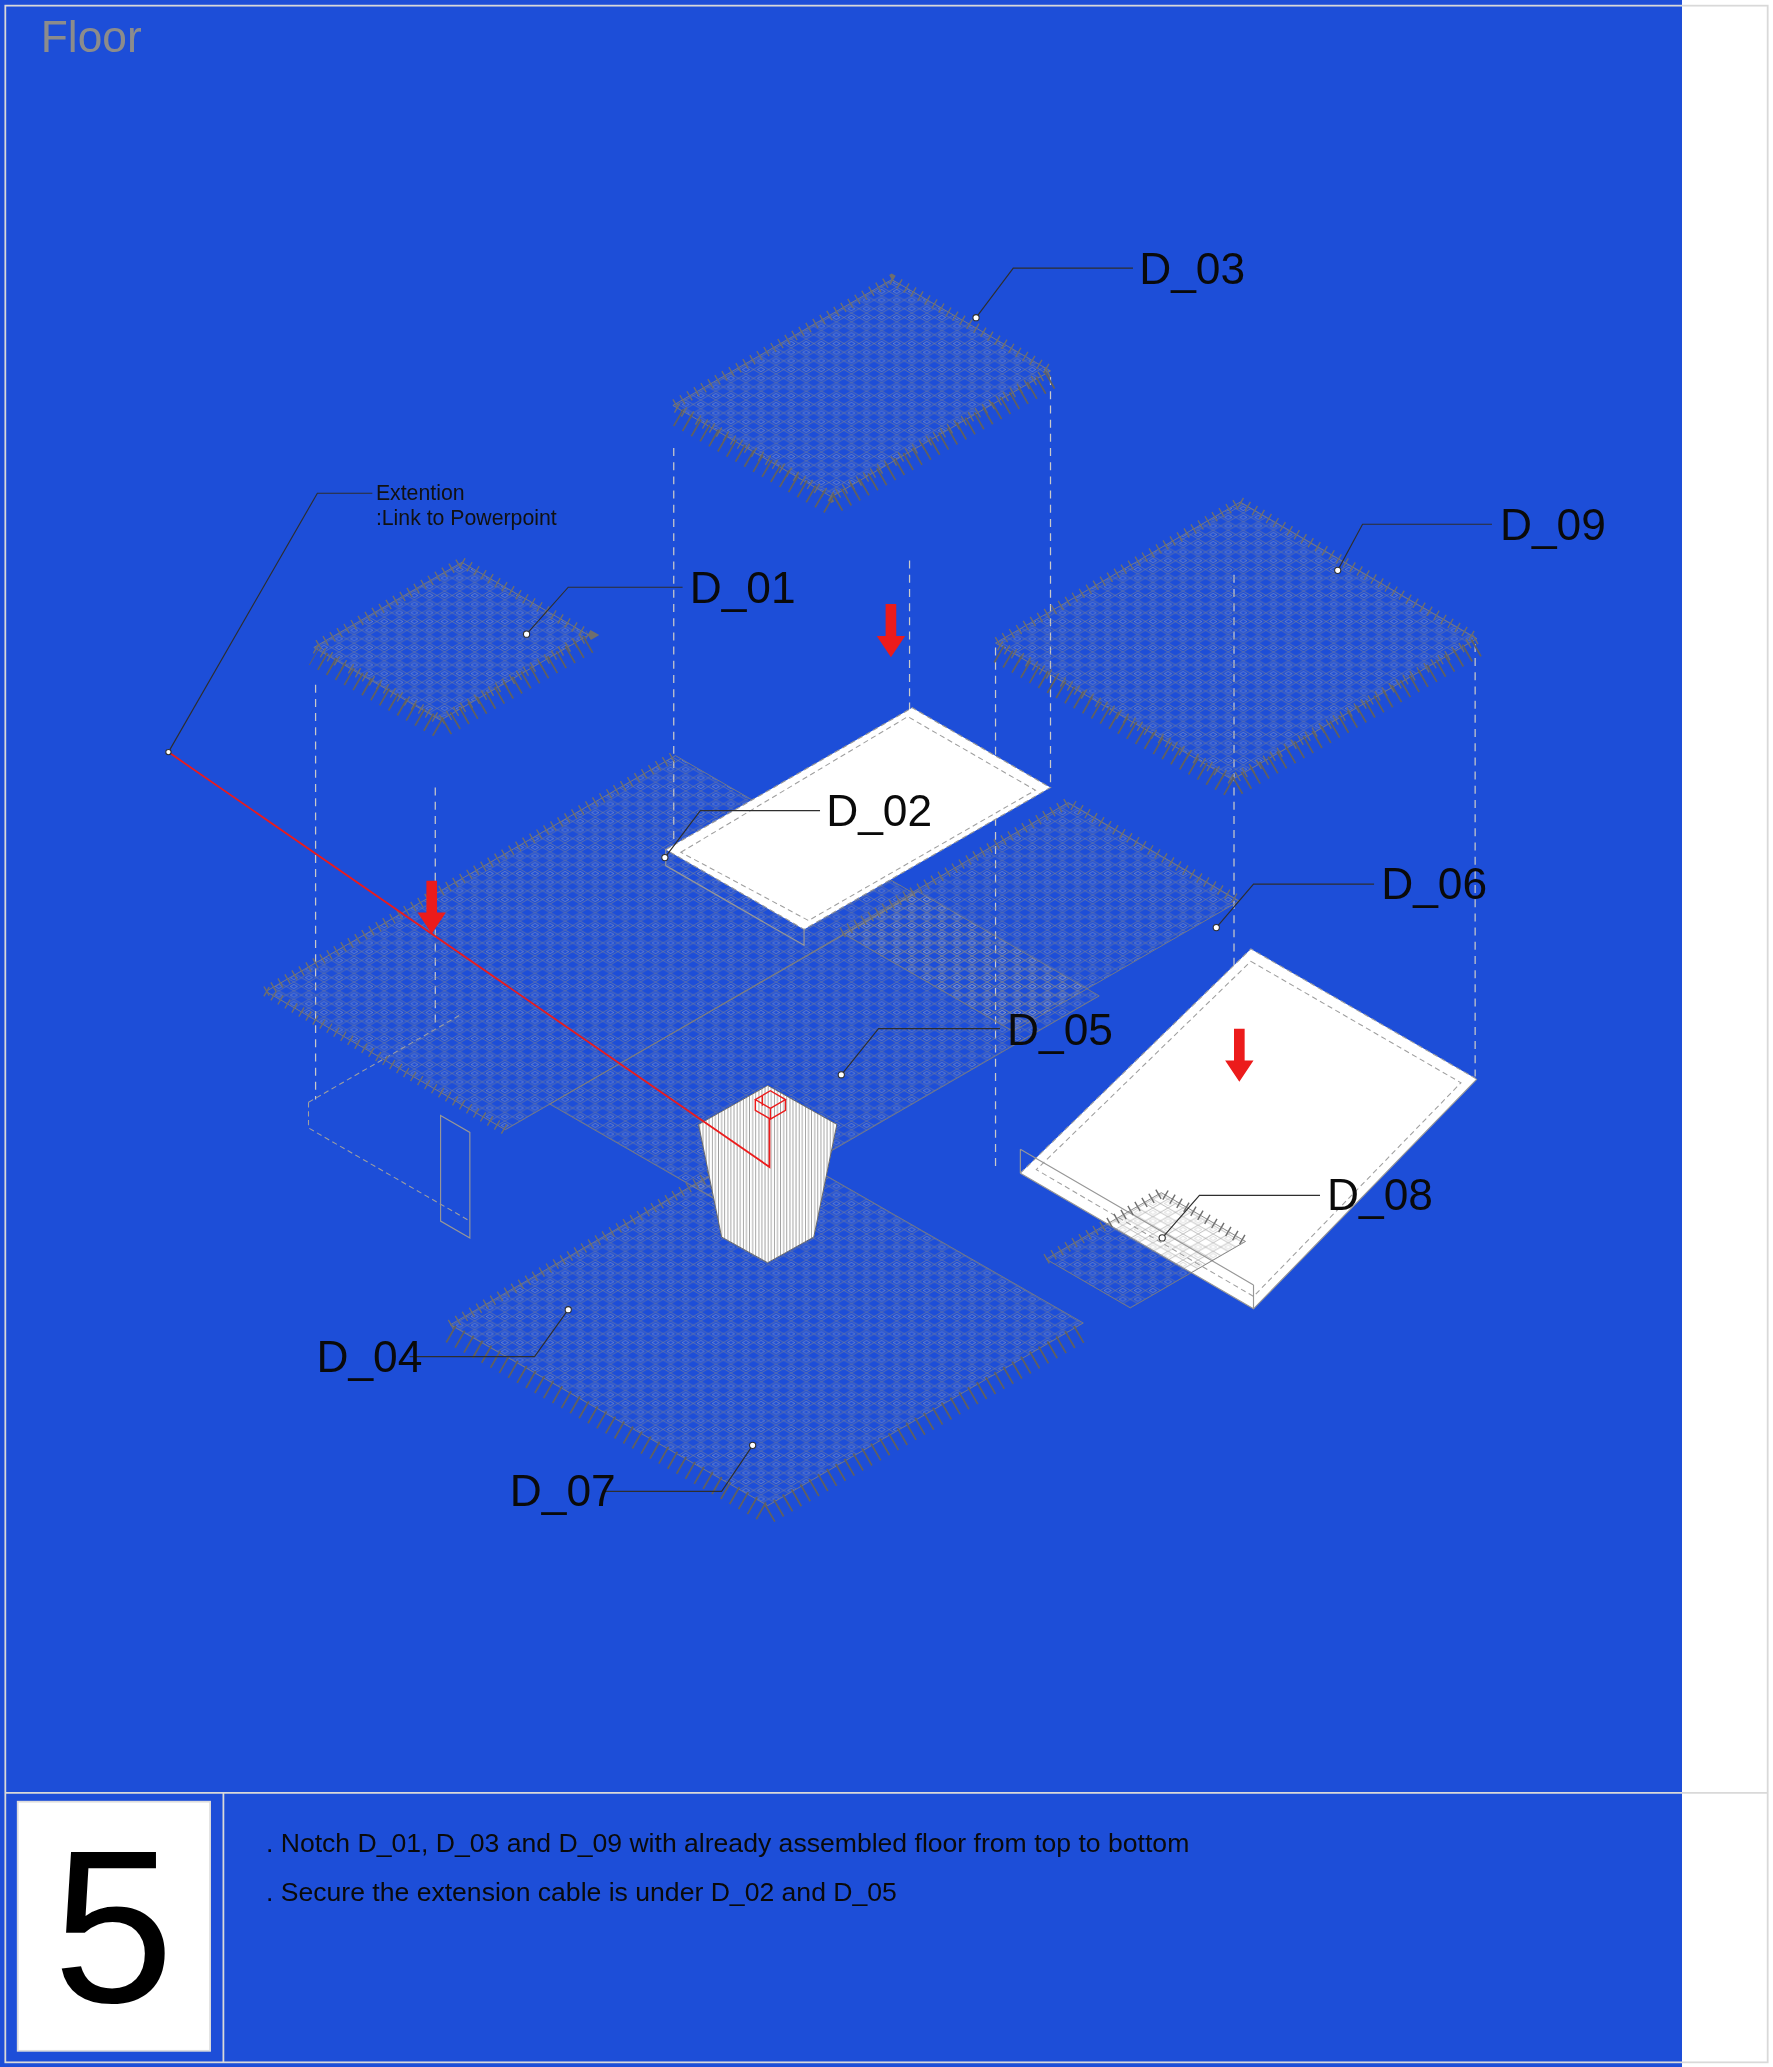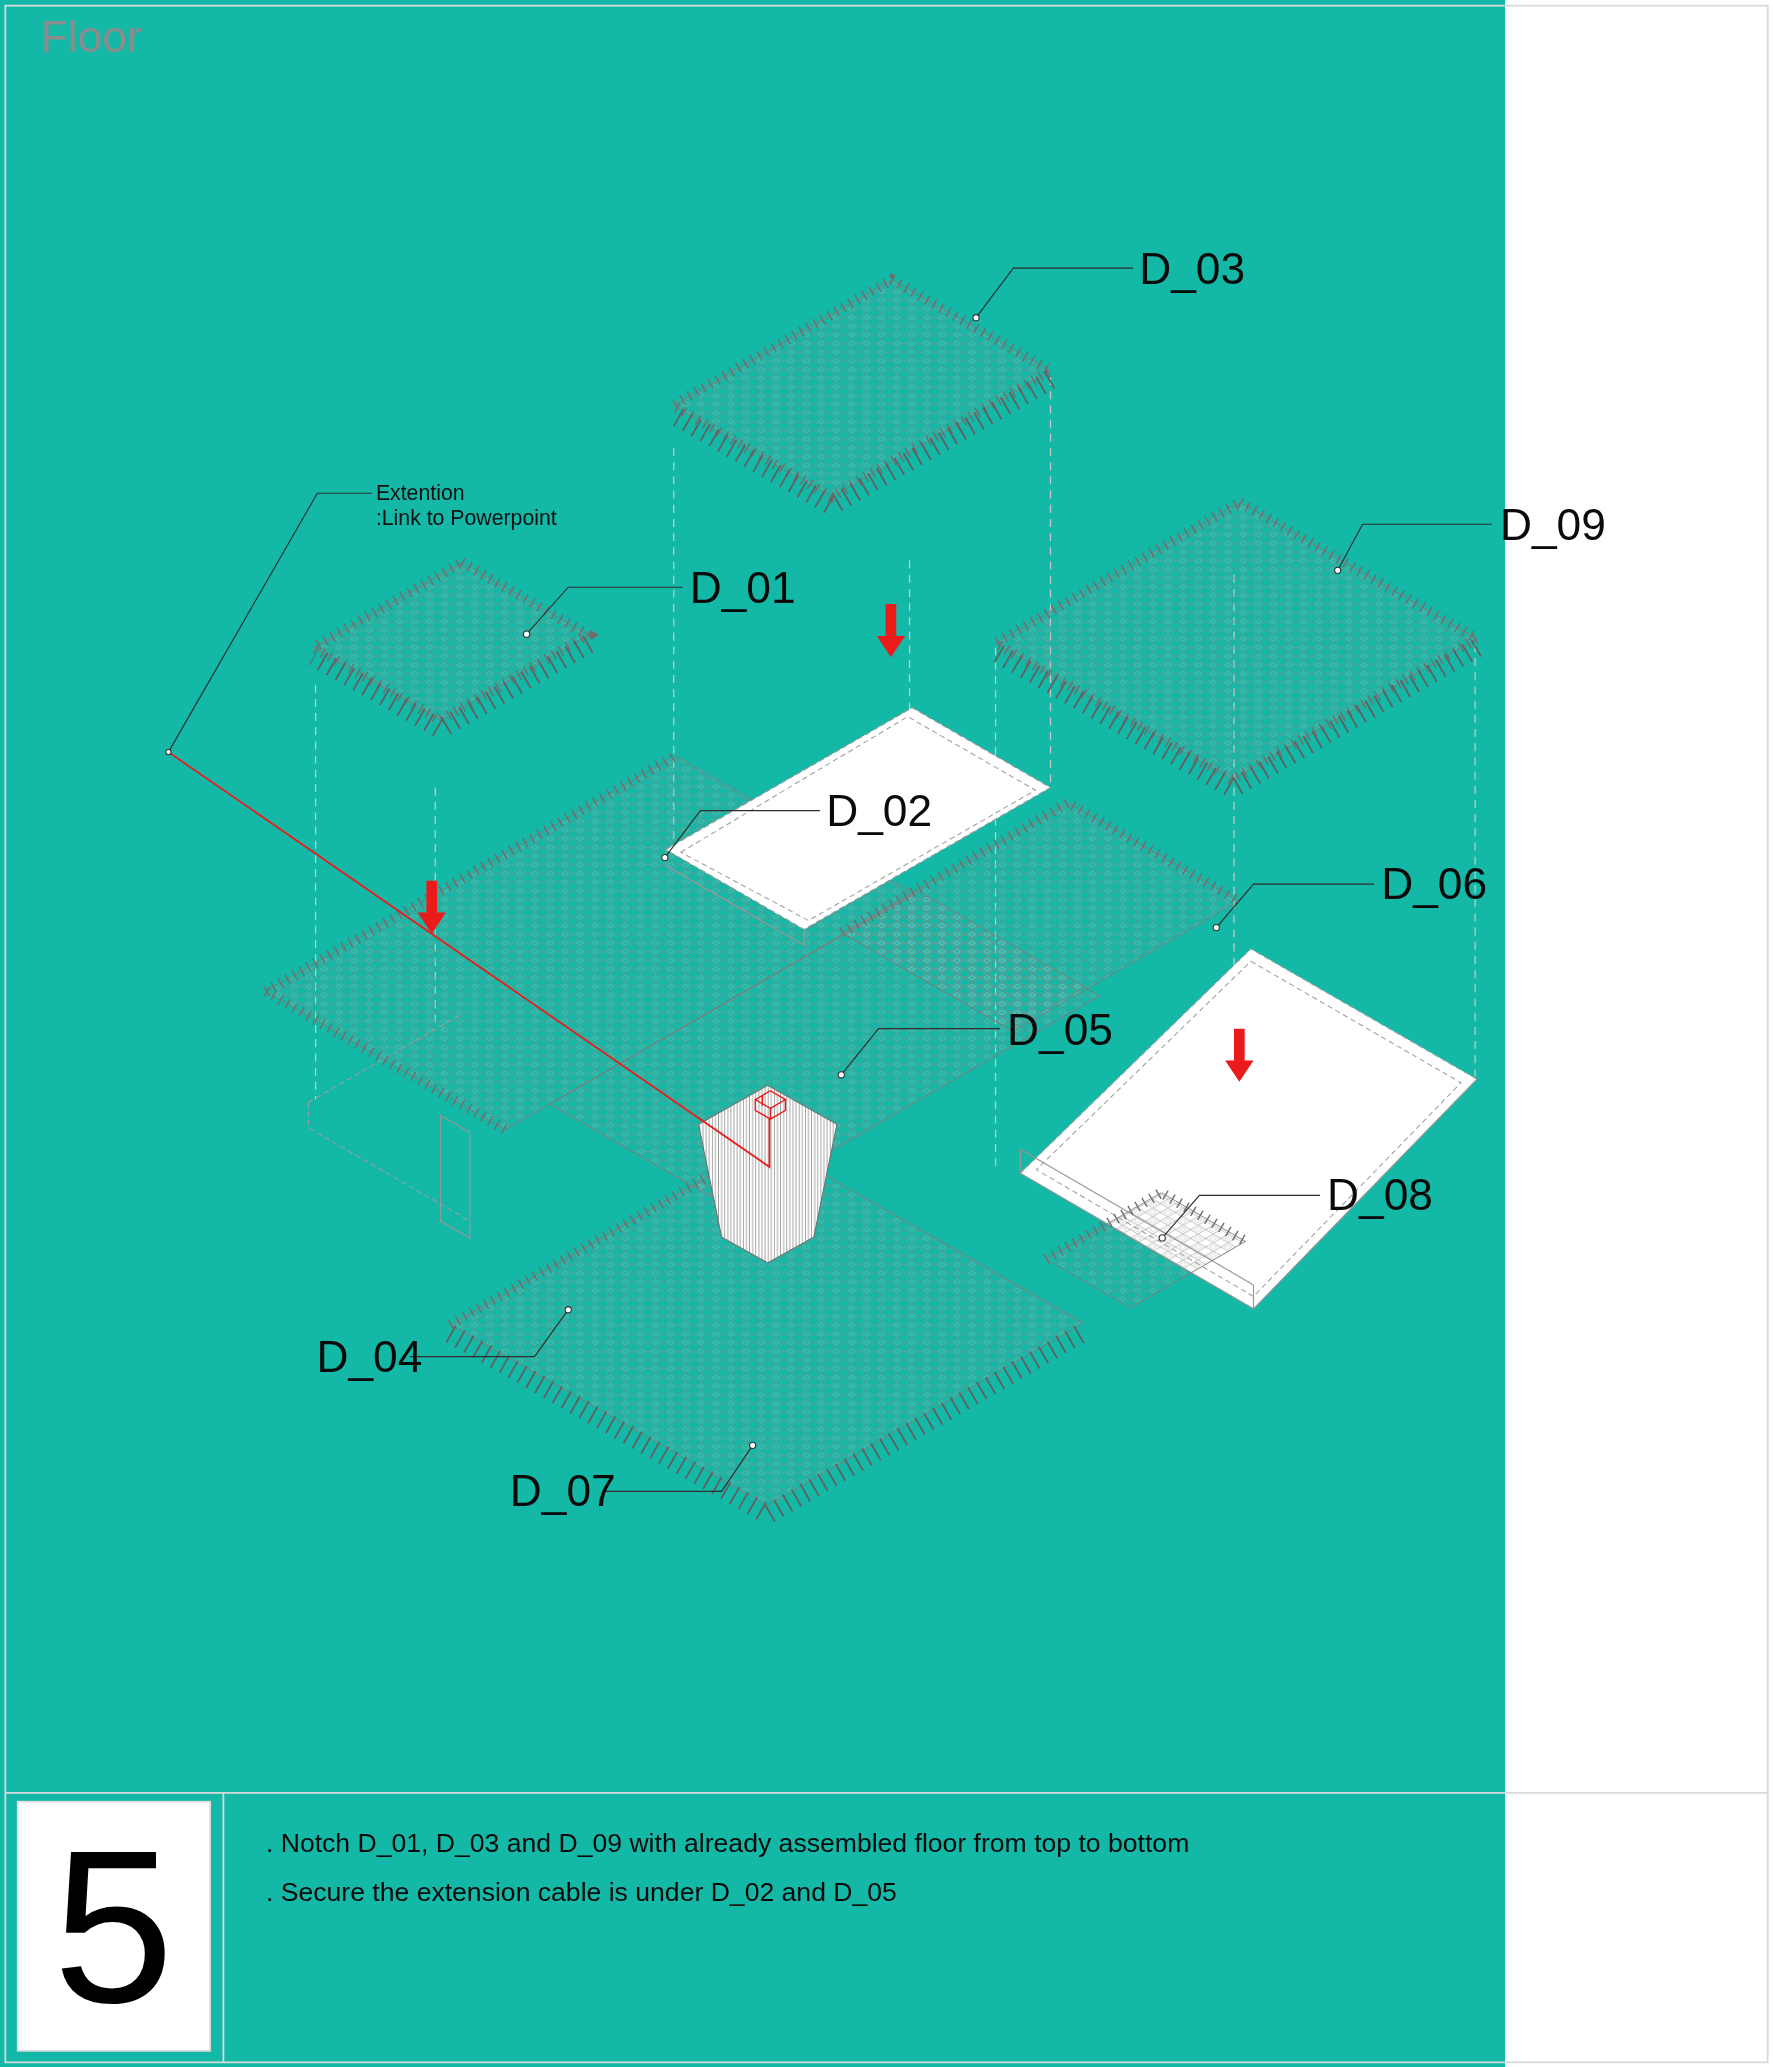--- a/index.html
+++ b/index.html
@@ -1,17 +1,17 @@
 <!DOCTYPE html>
 <html style="font-size:14px"><head>
 <meta charset="utf-8">
 <style>
   html,body{margin:0;padding:0;background:#ffffff;}
   body{width:1773px;font-family:"Liberation Sans", sans-serif;}
-  .page{position:relative;width:1505px;height:2068px;background:#14b8a6;}
+  .page{position:relative;width:1682px;height:2068px;background:#1d4ed8;}
   svg{display:block;}
   
   .lat{fill:url(#lat);stroke:#7d7d7d;stroke-width:1;}
   .comb{stroke:#6e6e6e;stroke-width:12;stroke-dasharray:1.6 7.5;fill:none;}
   .comb-big{stroke:#606060;stroke-width:22;stroke-dasharray:2 9.5;fill:none;}
   .tray{fill:#ffffff;stroke:#979797;stroke-width:1.3;}
   .trayline{fill:none;stroke:#979797;stroke-width:1.3;}
   .traydash{fill:none;stroke:#9f9f9f;stroke-width:1.2;stroke-dasharray:6 4;}
   .proj{stroke:#c9c9c9;stroke-width:1.4;stroke-dasharray:9 7;fill:none;}
   .leader{stroke:#2e2e2e;stroke-width:1.3;fill:none;}

